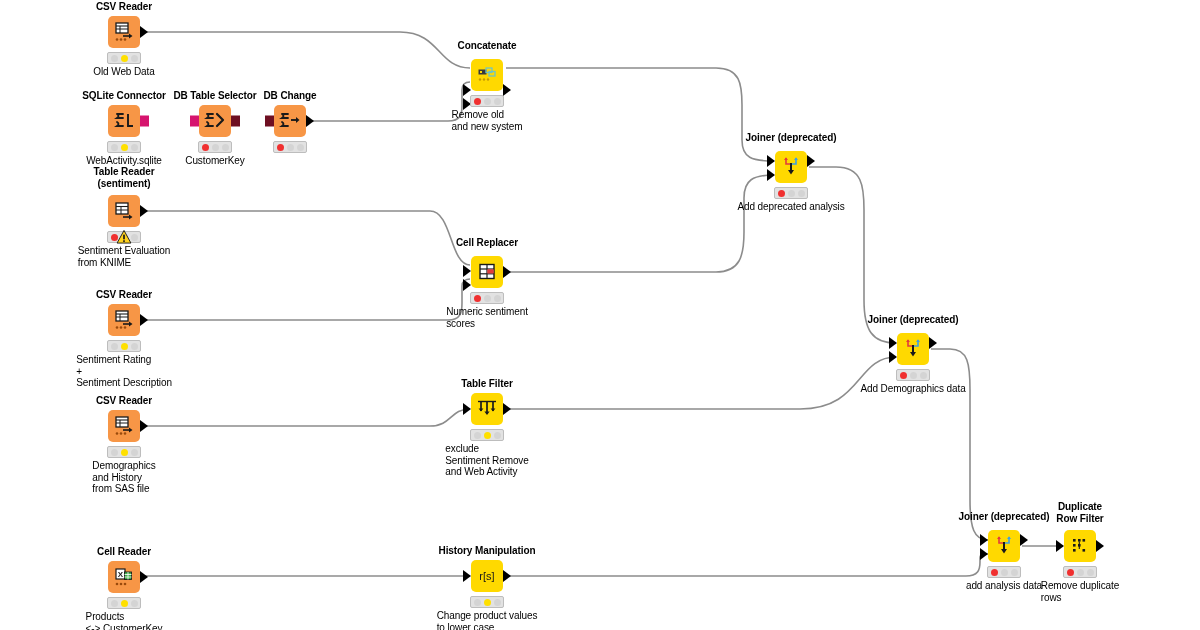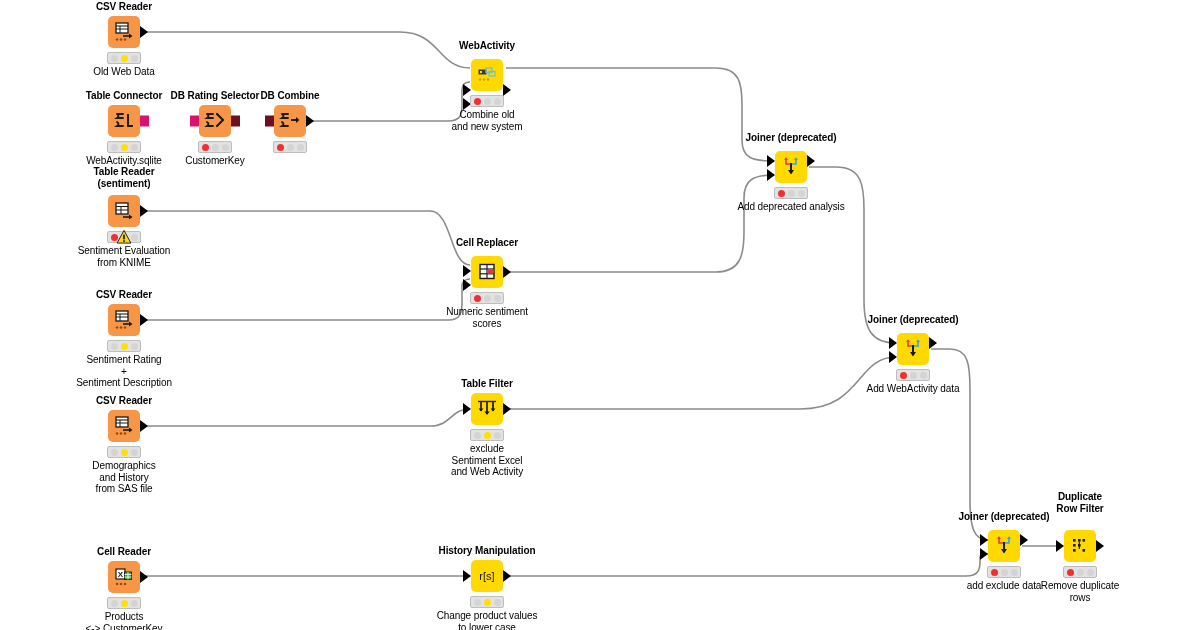--- a/index.html
+++ b/index.html
@@ -93,21 +93,20 @@
     height: 14px;
   }
 
   
   .node-label {
     position: absolute;
     left: 50%;
     transform: translateX(-50%);
     top: 34px;
     white-space: pre;
-    text-align: center;
     font-size: 10px;
     color: #000000;
     line-height: 11.5px;
     letter-spacing: -0.1px;
   }
 
   
   .port {
     position: absolute;
     top: 50%;
@@ -180,56 +179,56 @@
     </div>
     <div class="status">
       <span class="lamp"></span>
       <span class="lamp yellow"></span>
       <span class="lamp"></span>
     </div>
     <div class="node-label">Old Web Data</div>
   </div>
 
   <div class="node" style="left:124px; top:121px;">
-    <div class="node-title">Table Connector</div>
+    <div class="node-title">SQLite Connector</div>
     <div class="node-box orange">
       <svg class="node-icon" width="24" height="24" viewBox="0 0 24 24">
         <path d="M5 5 h6 M5 5 q3 2 0 4 h6 M5 13 q3 2 0 4 h6" stroke="#1a1a1a" stroke-width="1.8" fill="none" stroke-linecap="round"></path>
         <path d="M16 5 L16 17 L21 17" stroke="#1a1a1a" stroke-width="1.9" fill="none"></path>
       </svg>
     </div>
     <div class="port port-sq db-conn" style="left:16px; transform:translateY(-50%);"></div>
     <div class="status">
       <span class="lamp"></span>
       <span class="lamp yellow"></span>
       <span class="lamp"></span>
     </div>
     <div class="node-label">WebActivity.sqlite</div>
   </div>
 
   <div class="node" style="left:215px; top:121px;">
-    <div class="node-title">DB Rating Selector</div>
+    <div class="node-title">DB Table Selector</div>
     <div class="node-box orange">
       <svg class="node-icon" width="24" height="24" viewBox="0 0 24 24">
         <path d="M4 5 h6 M4 5 q3 2 0 4 h6 M4 13 q3 2 0 4 h6" stroke="#1a1a1a" stroke-width="1.8" fill="none" stroke-linecap="round"></path>
         <path d="M14 5 L20 11 L14 17" stroke="#1a1a1a" stroke-width="2.2" fill="none" stroke-linecap="round" stroke-linejoin="round"></path>
       </svg>
     </div>
     <div class="port port-sq db-conn" style="left:-25px; transform:translateY(-50%);"></div>
     <div class="port port-sq db-data" style="left:16px; transform:translateY(-50%);"></div>
     <div class="status">
       <span class="lamp red"></span>
       <span class="lamp"></span>
       <span class="lamp"></span>
     </div>
     <div class="node-label">CustomerKey</div>
   </div>
 
   <div class="node" style="left:290px; top:121px;">
-    <div class="node-title">DB Combine</div>
+    <div class="node-title">DB Change</div>
     <div class="node-box orange">
       <svg class="node-icon" width="24" height="24" viewBox="0 0 24 24">
         <path d="M4 5 h6 M4 5 q3 2 0 4 h6 M4 13 q3 2 0 4 h6" stroke="#1a1a1a" stroke-width="1.8" fill="none" stroke-linecap="round"></path>
         <path d="M13 11 L19 11" stroke="#1a1a1a" stroke-width="1.9"></path>
         <path d="M18 8 L21.5 11 L18 14 Z" fill="#1a1a1a"></path>
       </svg>
     </div>
     <div class="port port-sq db-data" style="left:-25px; transform:translateY(-50%);"></div>
     <div class="port" style="left:16px; transform:translateY(-50%);">
       <div class="port-tri"></div>
@@ -349,21 +348,21 @@
     <div class="status">
       <span class="lamp"></span>
       <span class="lamp yellow"></span>
       <span class="lamp"></span>
     </div>
     <div class="node-label">Products
 &lt;-&gt; CustomerKey</div>
   </div>
 
   <div class="node" style="left:487px; top:75px;">
-    <div class="node-title" style="bottom:24px;">WebActivity</div>
+    <div class="node-title" style="bottom:24px;">Concatenate</div>
     <div class="node-box yellow">
       <svg class="node-icon" width="24" height="24" viewBox="0 0 24 24">
         <rect x="3.5" y="6.5" width="8" height="5" fill="#3a3a3a"></rect>
         <rect x="5" y="8" width="2" height="2" fill="#ffd900"></rect>
         <rect x="11" y="5" width="6" height="4.5" fill="none" stroke="#6fc4c4" stroke-width="1.3"></rect>
         <rect x="14" y="8.5" width="6" height="4.5" fill="none" stroke="#6fc4c4" stroke-width="1.3"></rect>
         <circle cx="5" cy="16.5" r="1.2" fill="#c79b00"></circle>
         <circle cx="9" cy="16.5" r="1.2" fill="#c79b00"></circle>
         <circle cx="13" cy="16.5" r="1.2" fill="#c79b00"></circle>
       </svg>
@@ -375,21 +374,21 @@
       <div class="port-tri"></div>
     </div>
     <div class="port" style="left:16px; top:9px;">
       <div class="port-tri"></div>
     </div>
     <div class="status">
       <span class="lamp red"></span>
       <span class="lamp"></span>
       <span class="lamp"></span>
     </div>
-    <div class="node-label">Combine old
+    <div class="node-label">Remove old
 and new system</div>
   </div>
 
   <div class="node" style="left:487px; top:272px;">
     <div class="node-title" style="bottom:24px;">Cell Replacer</div>
     <div class="node-box yellow">
       <svg class="node-icon" width="24" height="24" viewBox="0 0 24 24">
         <rect x="5" y="4.5" width="14" height="14" fill="#ffffff" stroke="#1a1a1a" stroke-width="1.4"></rect>
         <line x1="5" y1="9" x2="19" y2="9" stroke="#1a1a1a" stroke-width="1.2"></line>
         <line x1="5" y1="13.8" x2="19" y2="13.8" stroke="#1a1a1a" stroke-width="1.2"></line>
@@ -433,21 +432,21 @@
     </div>
     <div class="port" style="left:16px; transform:translateY(-50%);">
       <div class="port-tri"></div>
     </div>
     <div class="status">
       <span class="lamp"></span>
       <span class="lamp yellow"></span>
       <span class="lamp"></span>
     </div>
     <div class="node-label">exclude
-Sentiment Excel
+Sentiment Remove
 and Web Activity</div>
   </div>
 
   <div class="node" style="left:487px; top:576px;">
     <div class="node-title">History Manipulation</div>
     <div class="node-box yellow">
       <svg class="node-icon" width="24" height="24" viewBox="0 0 24 24">
         <text x="12" y="16" font-size="11" font-family="'Liberation Sans',sans-serif" fill="#1a1a1a" text-anchor="middle">r[s]</text>
       </svg>
     </div>
@@ -514,21 +513,21 @@
       <div class="port-tri"></div>
     </div>
     <div class="port" style="left:16px; top:-12px;">
       <div class="port-tri"></div>
     </div>
     <div class="status">
       <span class="lamp red"></span>
       <span class="lamp"></span>
       <span class="lamp"></span>
     </div>
-    <div class="node-label">Add WebActivity data</div>
+    <div class="node-label">Add Demographics data</div>
   </div>
 
   <div class="node" style="left:1004px; top:546px;">
     <div class="node-title" style="bottom:24px;">Joiner (deprecated)</div>
     <div class="node-box yellow">
       <svg class="node-icon" width="24" height="24" viewBox="0 0 24 24">
         <path d="M7 3 L7 9 L12 9" stroke="#e23c3c" stroke-width="1.6" fill="none"></path>
         <path d="M5 5 L7 2.2 L9 5 Z" fill="#e23c3c"></path>
         <path d="M17 3 L17 9 L12 9" stroke="#3fa0e0" stroke-width="1.6" fill="none"></path>
         <path d="M15 5 L17 2.2 L19 5 Z" fill="#3fa0e0"></path>
@@ -543,25 +542,25 @@
       <div class="port-tri"></div>
     </div>
     <div class="port" style="left:16px; top:-12px;">
       <div class="port-tri"></div>
     </div>
     <div class="status">
       <span class="lamp red"></span>
       <span class="lamp"></span>
       <span class="lamp"></span>
     </div>
-    <div class="node-label">add exclude data</div>
+    <div class="node-label">add analysis data</div>
   </div>
 
   <div class="node" style="left:1080px; top:546px;">
-    <div class="node-title" style="bottom:32px;margin-top:16px;">Duplicate
+    <div class="node-title" style="bottom:22px;margin-top:16px;">Duplicate
 Row Filter</div>
     <div class="node-box yellow">
       <svg class="node-icon" width="24" height="24" viewBox="0 0 24 24">
         <rect x="5" y="5" width="2.6" height="2.6" fill="#1a1a1a"></rect>
         <rect x="10" y="5" width="2.6" height="2.6" fill="#1a1a1a"></rect>
         <rect x="14.5" y="5" width="2.6" height="2.6" fill="#1a1a1a"></rect>
         <rect x="5" y="10" width="2.6" height="2.6" fill="#1a1a1a"></rect>
         <rect x="10" y="10" width="2.6" height="2.6" fill="#1a1a1a"></rect>
         <rect x="5" y="15" width="2.6" height="2.6" fill="#1a1a1a"></rect>
         <rect x="14.5" y="15" width="2.6" height="2.6" fill="#1a1a1a"></rect>

